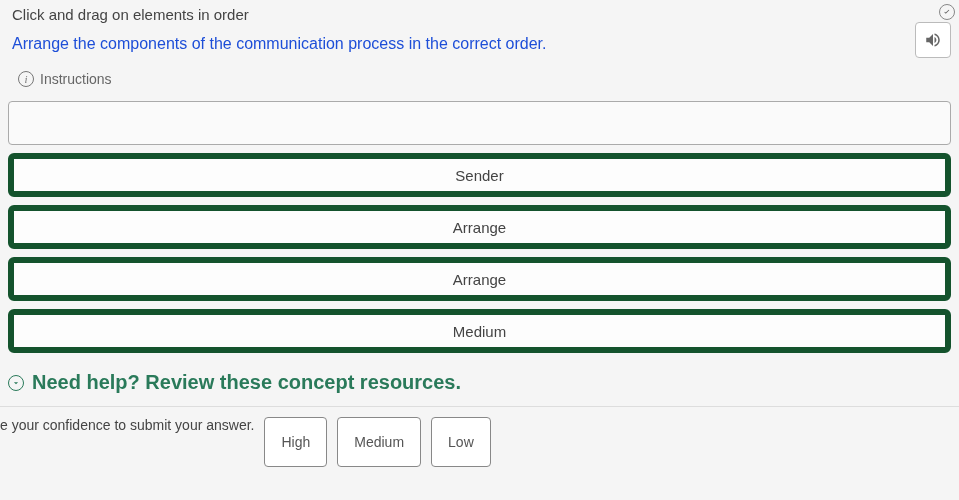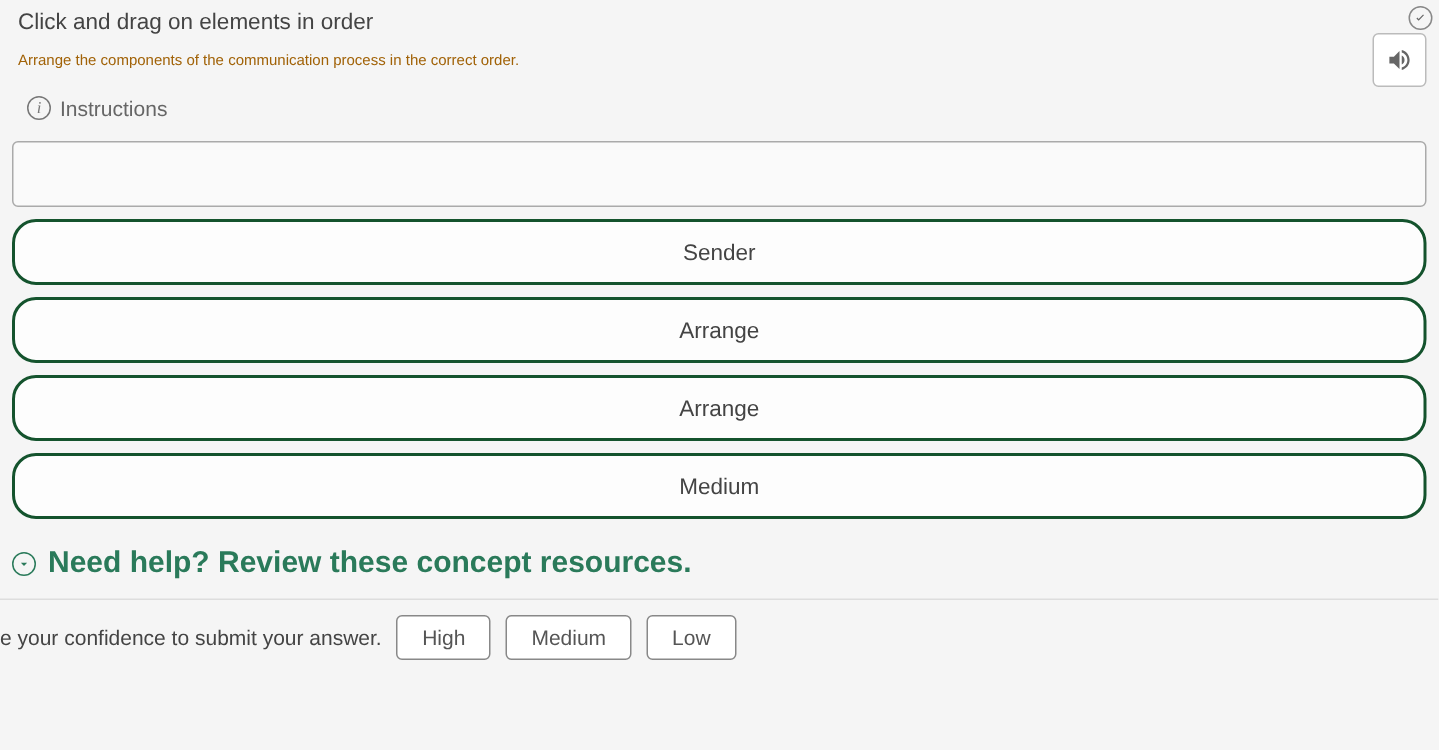--- a/index.html
+++ b/index.html
@@ -23,22 +23,22 @@
     }
     .instruction-block {
       flex: 1;
     }
     .instruction-title {
       font-size: 15px;
       color: #444;
       margin-bottom: 12px;
     }
     .instruction-subtitle {
-      font-size: 10px;
-      color: #a16207;
+      font-size: 16px;
+      color: #1d4ed8;
       margin-bottom: 18px;
     }
     .audio-button {
       width: 36px;
       height: 36px;
       border: 1px solid #bbb;
       border-radius: 4px;
       background: #fff;
       display: flex;
       align-items: center;
@@ -95,22 +95,22 @@
       padding: 0 8px;
     }
     .drag-slot {
       border: 1px solid #aaa;
       border-radius: 4px;
       background: #fafafa;
       height: 44px;
       margin-bottom: 8px;
     }
     .drag-item {
-      border: 2px solid #14532d;
-      border-radius: 16px;
+      border: 6px solid #14532d;
+      border-radius: 6px;
       background: #fdfdfd;
       height: 44px;
       display: flex;
       align-items: center;
       justify-content: center;
       font-size: 15px;
       color: #444;
       margin-bottom: 8px;
       cursor: grab;
     }
@@ -131,35 +131,34 @@
       color: #2a7a5a;
       font-size: 10px;
     }
     .help-text {
       font-size: 20px;
       font-weight: 700;
       color: #2a7a5a;
     }
     .confidence-row {
       display: flex;
-      align-items: center;
       gap: 10px;
       padding: 10px 0 6px 0;
       border-top: 1px solid #ddd;
       margin-top: 6px;
     }
     .confidence-label {
       font-size: 14px;
       color: #444;
     }
     .conf-btn {
       border: 1.5px solid #888;
       border-radius: 4px;
       background: #fff;
-      padding: 6px 16px;
+      padding: 16px 16px;
       font-size: 14px;
       color: #555;
       cursor: pointer;
     }
   </style>
 </head>
 <body>
 
 <div class="check-icon">
   <svg viewBox="0 0 24 24" width="10" height="10">

